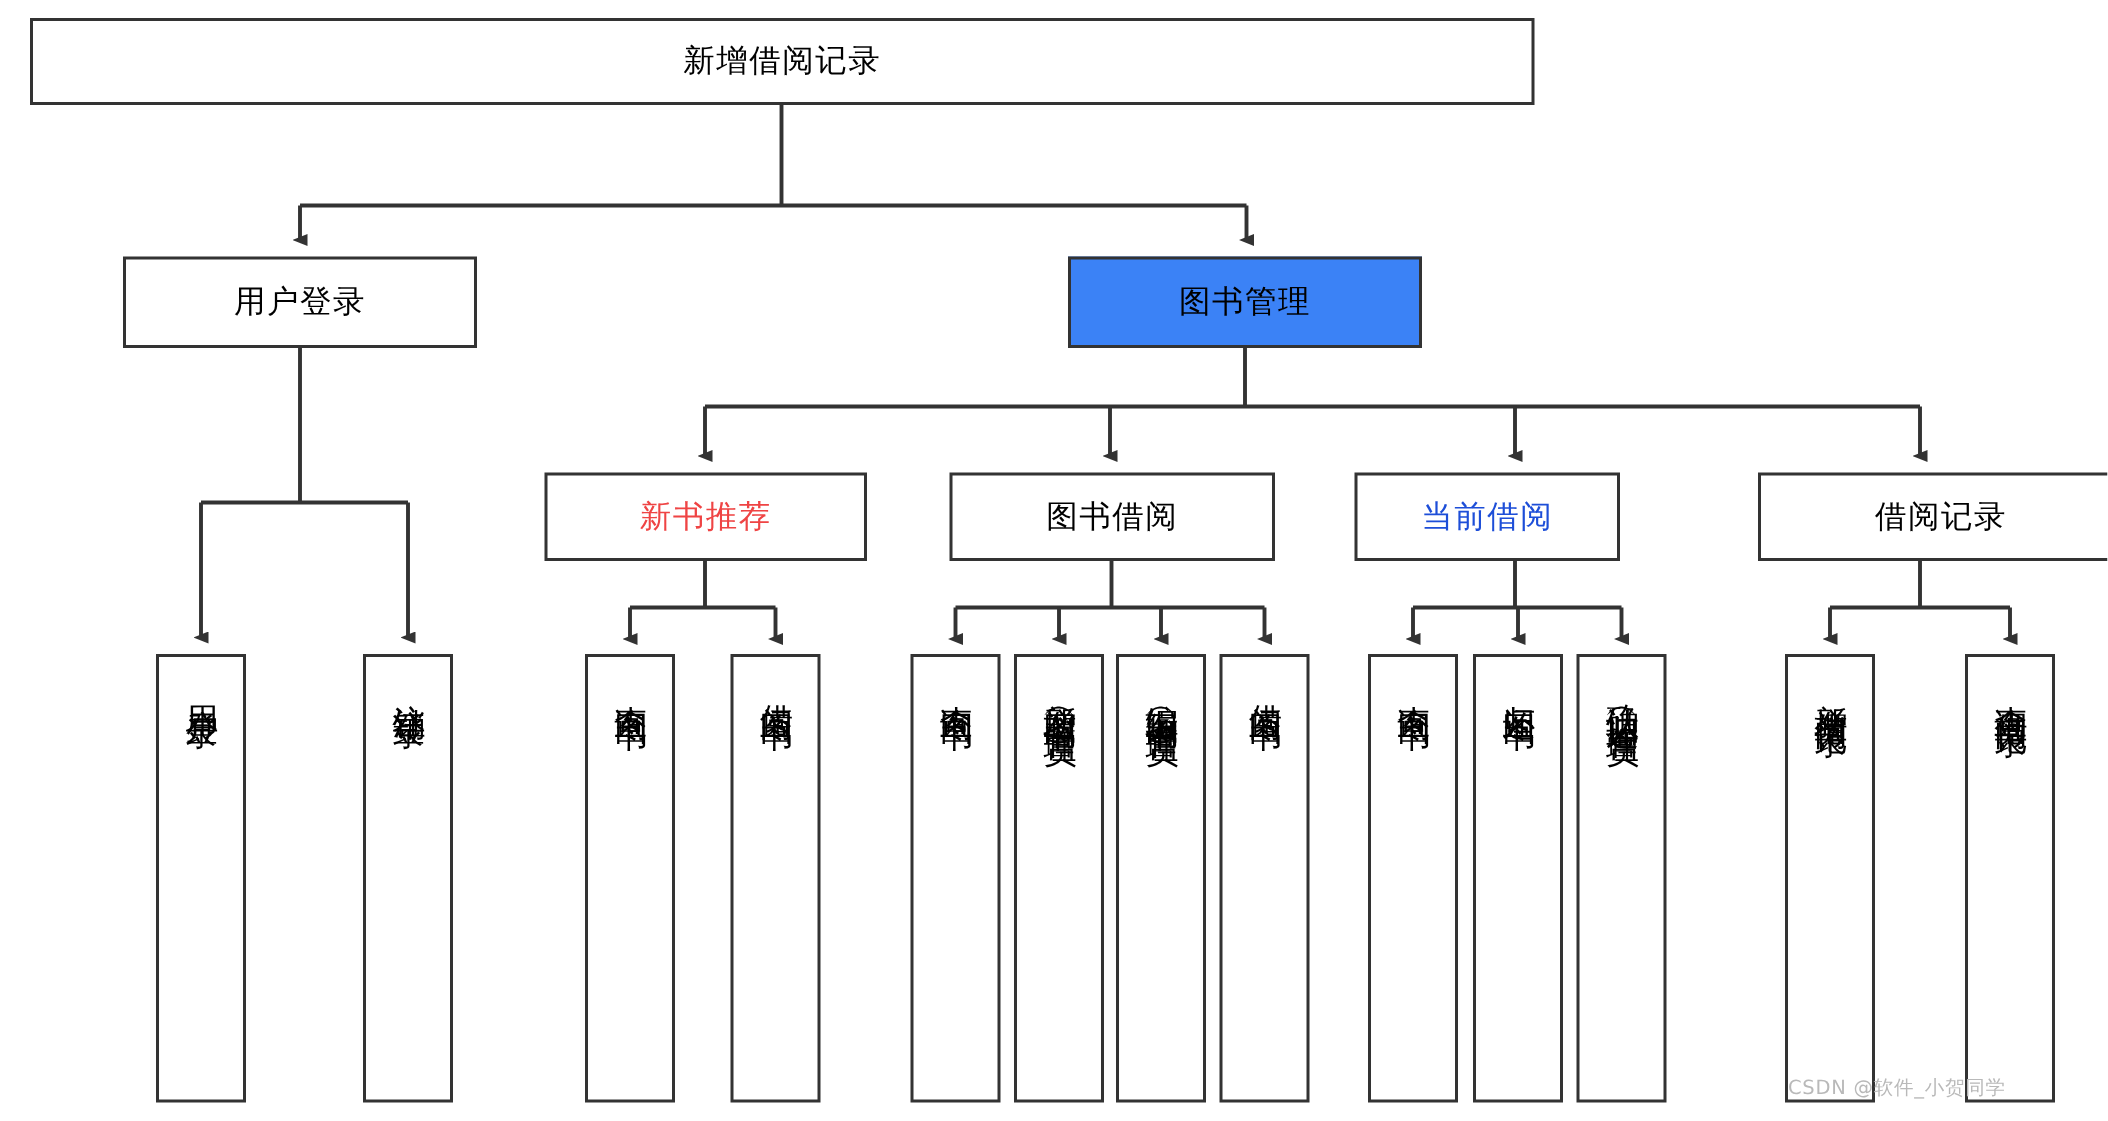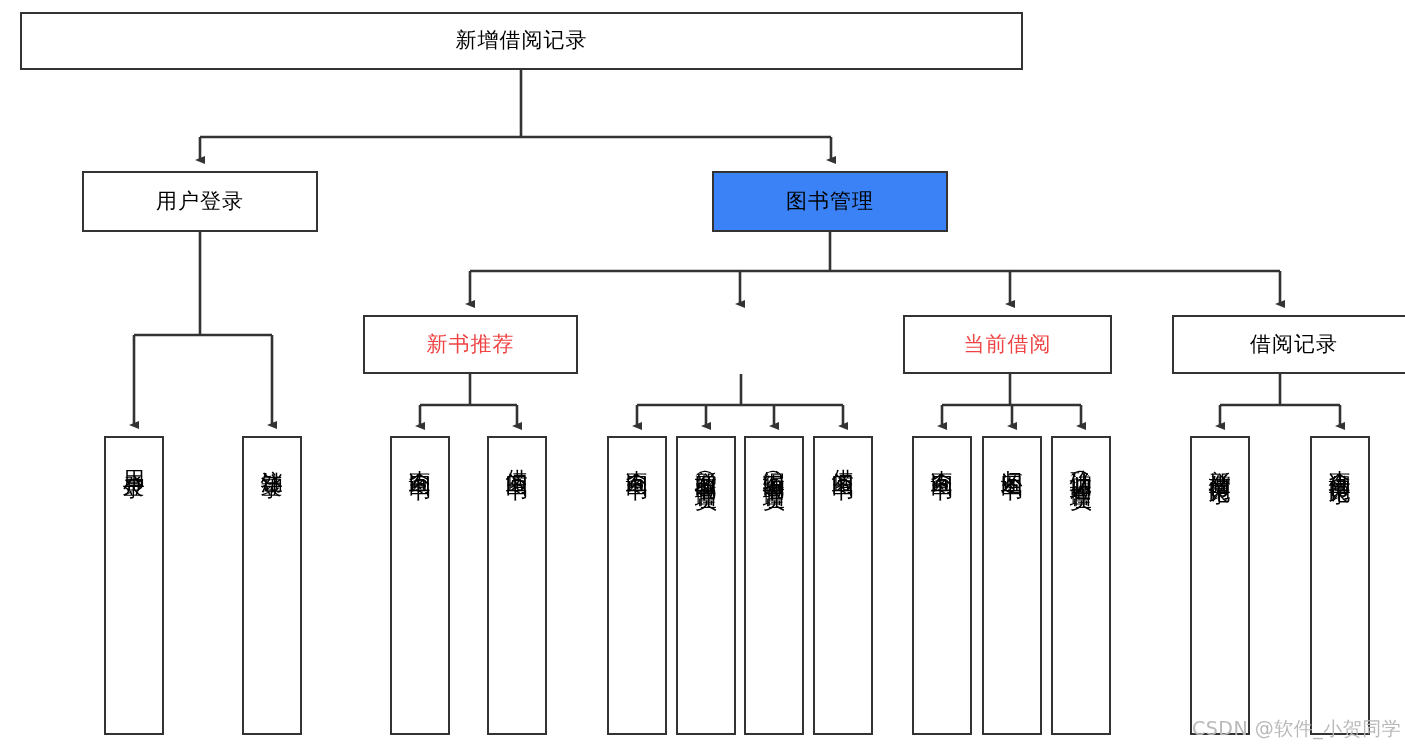--- a/index.html
+++ b/index.html
@@ -56,21 +56,21 @@
     display: block;
     white-space: pre;
   }
   .node.vert .label {
     writing-mode: vertical-rl;
     text-orientation: upright;
   }
   #watermark {
     position: absolute;
     color: #b9b9b9;
-    font-size: 19px;
+    font-size: 13px;
     letter-spacing: 0.5px;
     white-space: nowrap;
     z-index: 5;
     user-select: none;
   }
 </style>
 </head>
 <body>
 
 <div id="canvas">
@@ -132,21 +132,24 @@
   <div class="node horiz" style="left: 82px; top: 171px; width: 236px; height: 61px; border-color: rgb(51, 51, 51); background: rgb(255, 255, 255); color: rgb(0, 0, 0);">
     <span class="label">用户登录</span>
   </div>
   <div class="node horiz" style="left: 712px; top: 171px; width: 236px; height: 61px; border-color: rgb(51, 51, 51); background: #3b82f6; color: rgb(0, 0, 0);">
     <span class="label">图书管理</span>
   </div>
 
   <div class="node horiz" style="left: 363px; top: 315px; width: 215px; height: 59px; border-color: rgb(51, 51, 51); background: rgb(255, 255, 255); color: #ef4444;">
     <span class="label">新书推荐</span>
   </div>
-  <div class="node horiz" style="left: 903px; top: 315px; width: 209px; height: 59px; border-color: rgb(51, 51, 51); background: rgb(255, 255, 255); color: #ef4444;">
+  <div class="node horiz" style="left: 633px; top: 315px; width: 217px; height: 59px; border-color: rgb(51, 51, 51); background: rgb(255, 255, 255); color: rgb(0, 0, 0);">
+    <span class="label">图书借阅</span>
+  </div>
+  <div class="node horiz" style="left: 903px; top: 315px; width: 177px; height: 59px; border-color: rgb(51, 51, 51); background: rgb(255, 255, 255); color: #1d4ed8;">
     <span class="label">当前借阅</span>
   </div>
   <div class="node horiz" style="left: 1172px; top: 315px; width: 244px; height: 59px; border-color: rgb(51, 51, 51); background: rgb(255, 255, 255); color: rgb(0, 0, 0);">
     <span class="label">借阅记录</span>
   </div>
 
   <div class="node vert" style="left: 104px; top: 436px; width: 60px; height: 299px; border-color: rgb(51, 51, 51); background: rgb(255, 255, 255); color: rgb(0, 0, 0);">
     <span class="label">用户登录</span>
   </div>
   <div class="node vert" style="left: 242px; top: 436px; width: 60px; height: 299px; border-color: rgb(51, 51, 51); background: rgb(255, 255, 255); color: rgb(0, 0, 0);">

